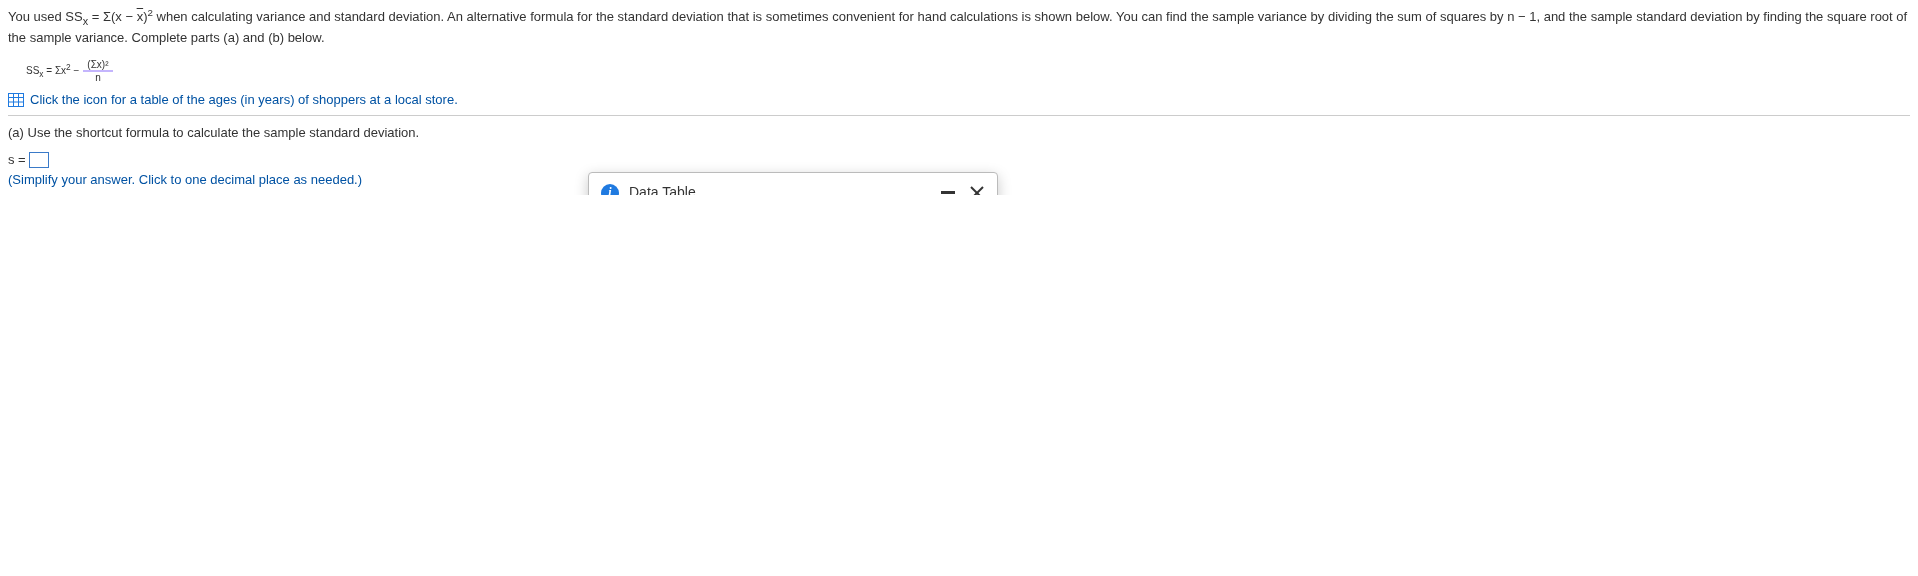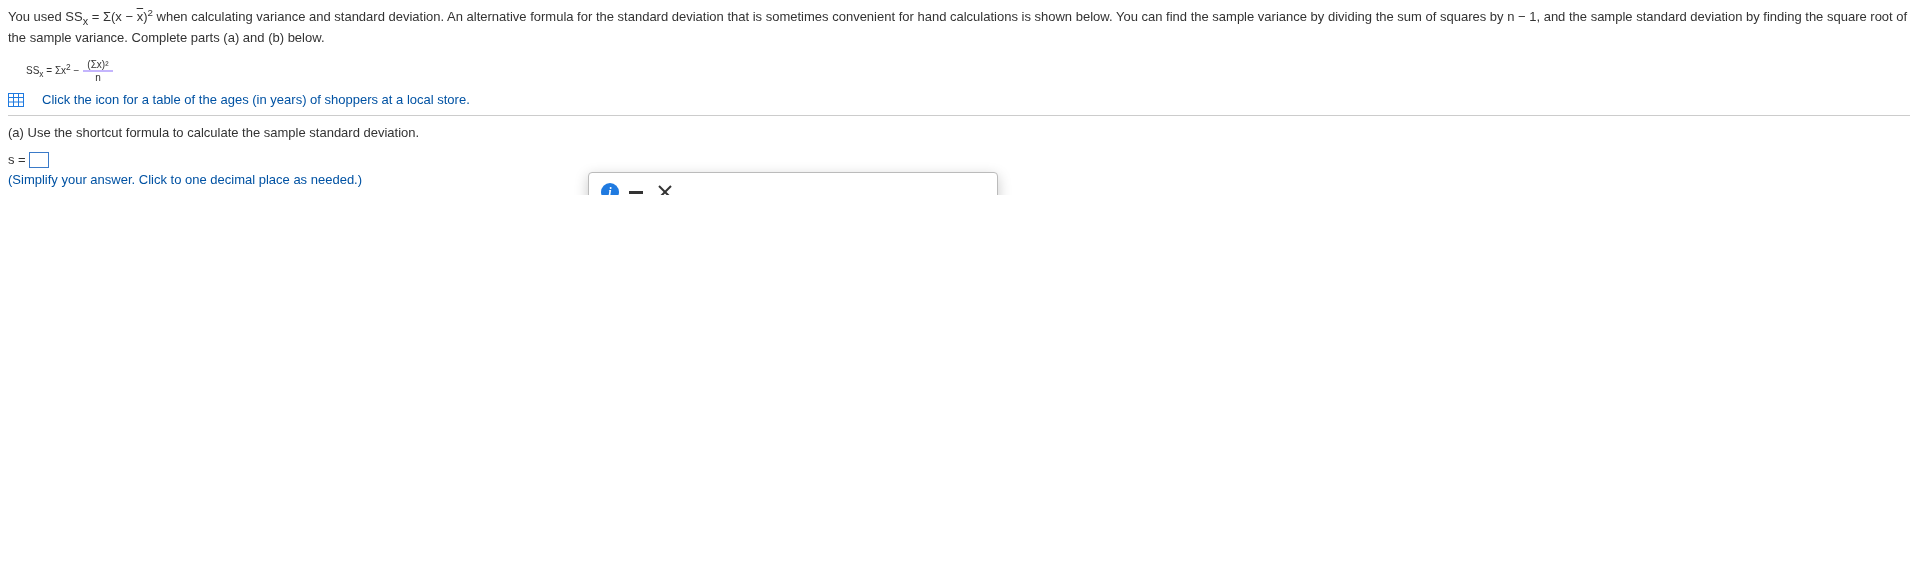--- a/index.html
+++ b/index.html
@@ -27,21 +27,21 @@
       align-items: center;
       vertical-align: middle;
       margin-left: 4px;
       line-height: 1.1;
     }
     .frac .num { border-bottom: 2px solid #c4b5fd; padding: 0 4px; }
     .frac .den { padding: 0 4px; }
     .icon-link-row {
       display: flex;
       align-items: center;
-      gap: 18px;
+      gap: 6px;
       margin-top: 8px;
       margin-bottom: 4px;
     }
     .table-icon {
       width: 16px; height: 14px;
       display: inline-flex;
     }
     .link-text { color: #0052a3; }
     hr.divider {
       border: none;
@@ -163,20 +163,21 @@
 
 <div class="answer-row">
   <span>s =</span>
   <span class="answer-box"></span>
 </div>
 <div class="simplify">(Simplify your answer. Click to one decimal place as needed.)</div>
 
 <div class="modal">
   <div class="modal-header">
     <span class="info-circle">i</span>
+    <span class="modal-title">Data Table</span>
     <div class="modal-actions">
       <span class="min-icon"></span>
       <span class="close-icon">
         <svg width="16" height="16" viewBox="0 0 16 16">
           <line x1="2" y1="2" x2="14" y2="14" stroke="#333" stroke-width="2"></line>
           <line x1="14" y1="2" x2="2" y2="14" stroke="#333" stroke-width="2"></line>
         </svg>
       </span>
     </div>
   </div>

